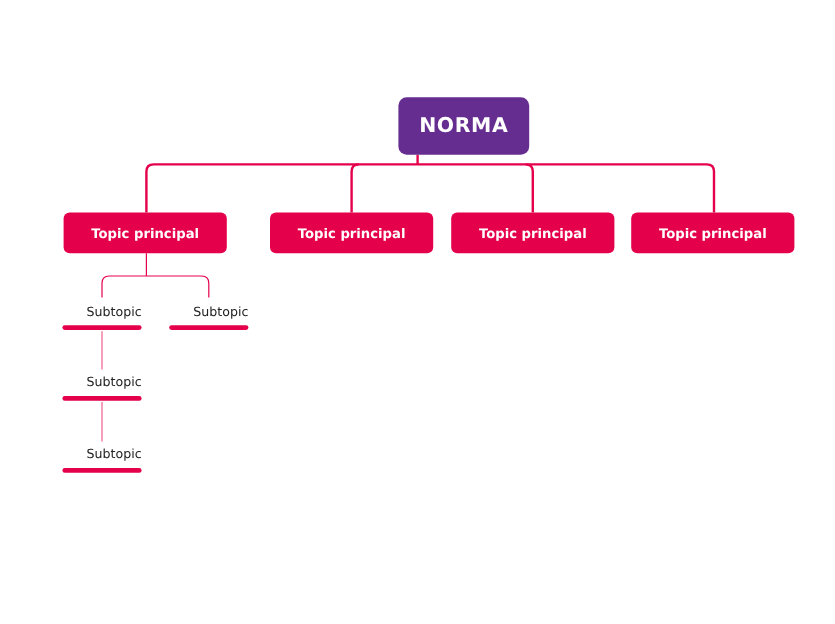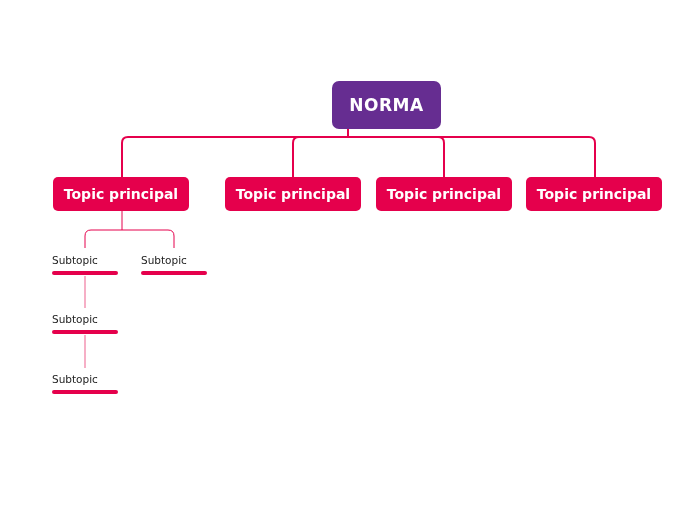--- a/index.html
+++ b/index.html
@@ -1,22 +1,22 @@
 <!DOCTYPE html>
 <html><head>
 <meta charset="utf-8">
 <style>
   html, body { margin:0; padding:0; background:#ffffff; }
   body { width:696px; height:520px; position:relative; overflow:hidden; font-family:"DejaVu Sans", sans-serif; }
   svg.lines { position:absolute; left:0; top:0; }
   .central { position:absolute; left:293px; top:81px; width:109px; height:48px; background:#662d91; border-radius:7px;
     color:#fff; font-weight:bold; font-size:17px; display:flex; align-items:center; justify-content:center; letter-spacing:0.5px;margin-left:39px; }
   .topic { position:absolute; top:177px; height:34px; width:136px; background:#e5004c; border-radius:5px; color:#fff;
-    font-weight:bold; font-size:14px; display:flex; align-items:center; justify-content:center; }
-  .sub { position:absolute; width:66px; text-align:left; font-size:10.5px; color:#222; }
+    font-weight:bold; font-size:11px; display:flex; align-items:center; justify-content:center; }
+  .sub { position:absolute; width:66px; text-align:right; font-size:10.5px; color:#222; }
   .sub .label { display:block; height:14px; line-height:14px; }
   .sub .bar { display:block; height:4px; background:#e5004c; border-radius:2px; margin-top:4px; }
 </style>
 </head>
 <body>
 
 <svg class="lines" width="696" height="520">
   <g fill="none" stroke="#e5004c" stroke-width="2">
     <path d="M348 129 V137"></path>
     <path d="M122 177 V143 Q122 137 128 137 H589 Q595 137 595 143 V177"></path>

